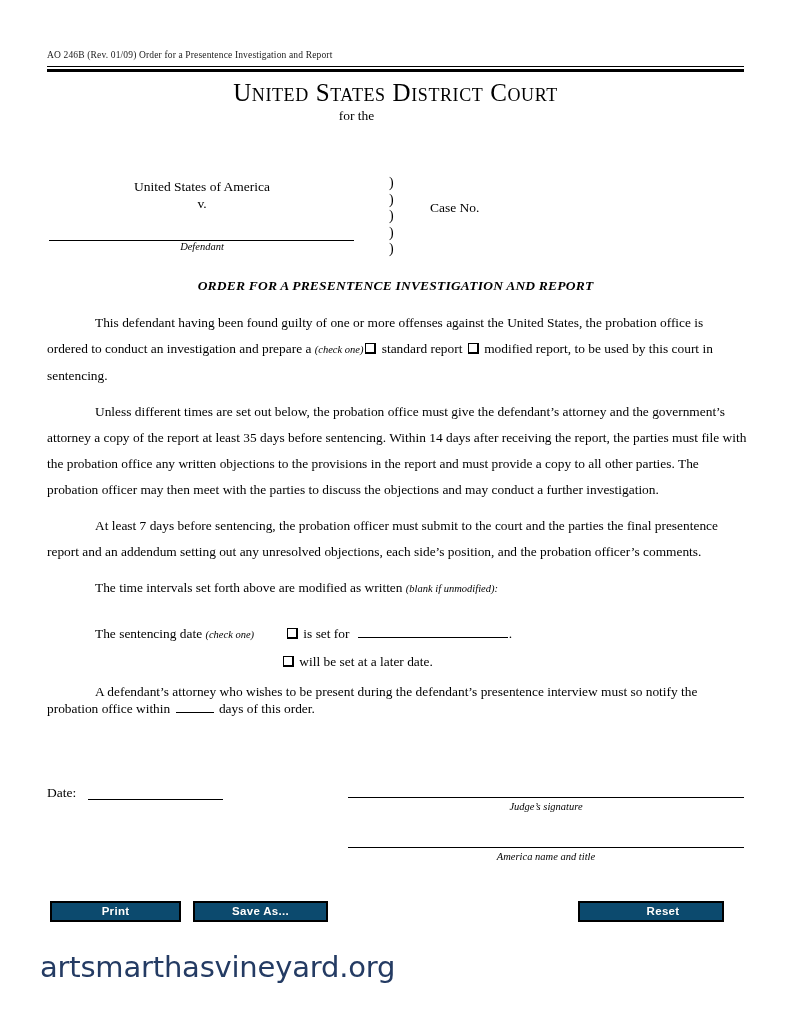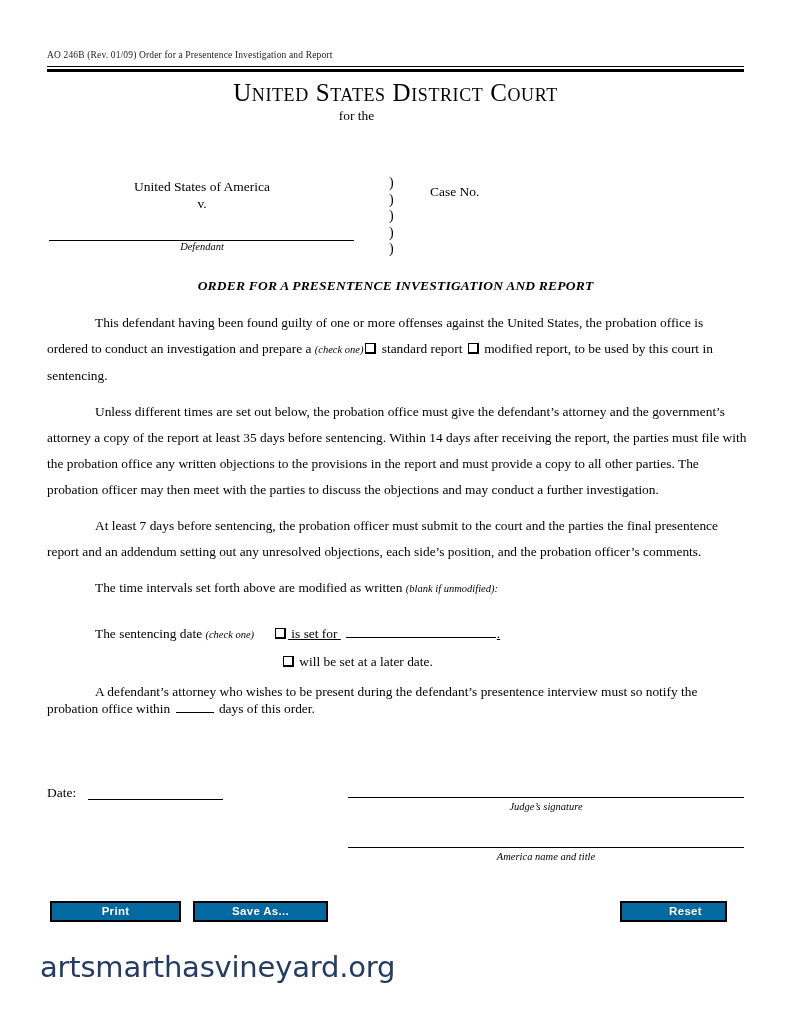--- a/index.html
+++ b/index.html
@@ -123,21 +123,21 @@
     left: 342px;
     top: -3px;
     width: 20px;
     font-size: 14px;
     line-height: 16.5px;
     text-align: left;
   }
   .cap-caseno {
     position: absolute;
     left: 383px;
-    top: 6px;
+    top: 22px;
     font-size: 13.5px;
   }
 
   
   .order-heading {
     position: absolute;
     left: 0;
     top: 278px;
     width: 791px;
     text-align: center;
@@ -189,24 +189,23 @@
     font-size: 13.4px;
     line-height: 16.6px;
   }
   .sent-row {
     position: relative;
     height: 24px;
   }
   .sent-label { }
   .sent-opt {
     position: absolute;
-    left: 178px;
+    left: 190px;
     top: 0;
     white-space: nowrap;
-    text-decoration: underline;
   }
   .sent-opt2 {
     position: absolute;
     left: 186px;
     top: 28px;
     white-space: nowrap;
   }
   .blank-line {
     display: inline-block;
     width: 150px;
@@ -276,37 +275,37 @@
     top: 851px;
     width: 396px;
     text-align: center;
     font-size: 10.5px;
     font-style: italic;
   }
 
   
   .btn {
     position: absolute;
-    background: #0369a1;
+    background: #0c4a6e;
     border: 2px solid #000000;
     box-sizing: border-box;
     height: 21px;
     color: #ffffff;
     font-family: "Liberation Sans", "DejaVu Sans", sans-serif;
     font-size: 11.5px;
     font-weight: bold;
     text-align: center;
     line-height: 17px;
     letter-spacing: .3px;
     cursor: pointer;
     text-shadow: 0 0 1px rgba(0,0,0,.25);
   }
   .btn-print { left: 50px;  top: 901px; width: 131px; }
   .btn-save  { left: 193px; top: 901px; width: 135px; }
-  .btn-reset { left: 620px; top: 901px; width: 107px; padding-left: 24px; }
+  .btn-reset { left: 578px; top: 901px; width: 146px; padding-left: 24px; }
 
   
   .watermark {
     position: absolute;
     left: 40px;
     top: 950px;
     font-family: "DejaVu Sans", "Liberation Sans", sans-serif;
     font-size: 29px;
     color: #243b63;
     letter-spacing: -.2px;

